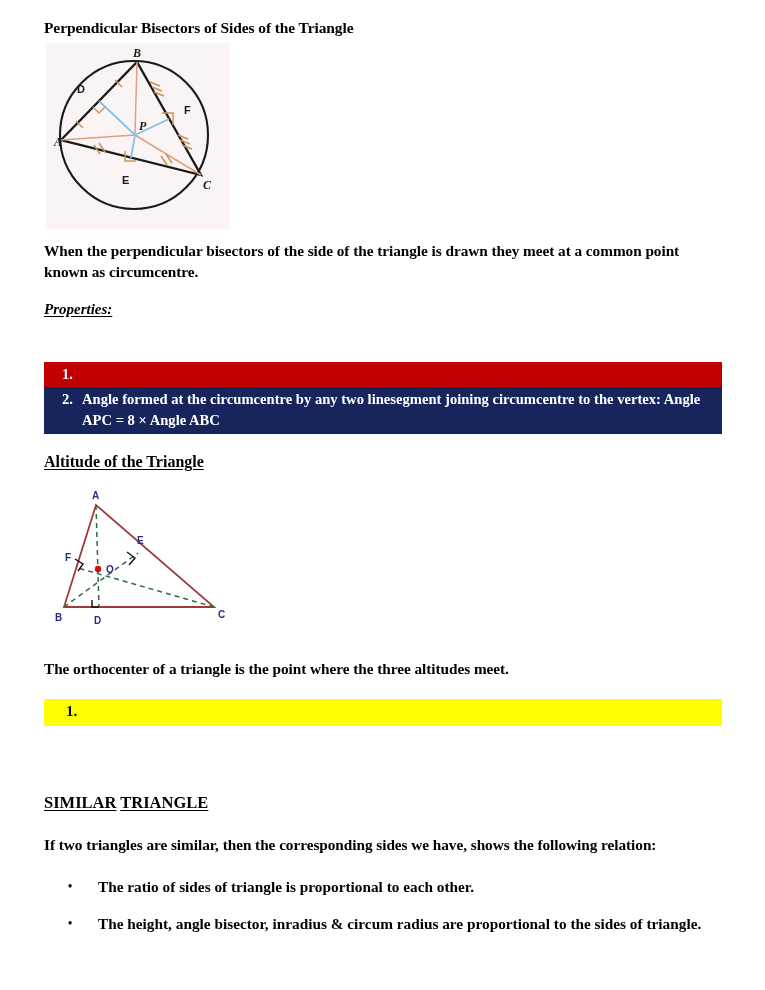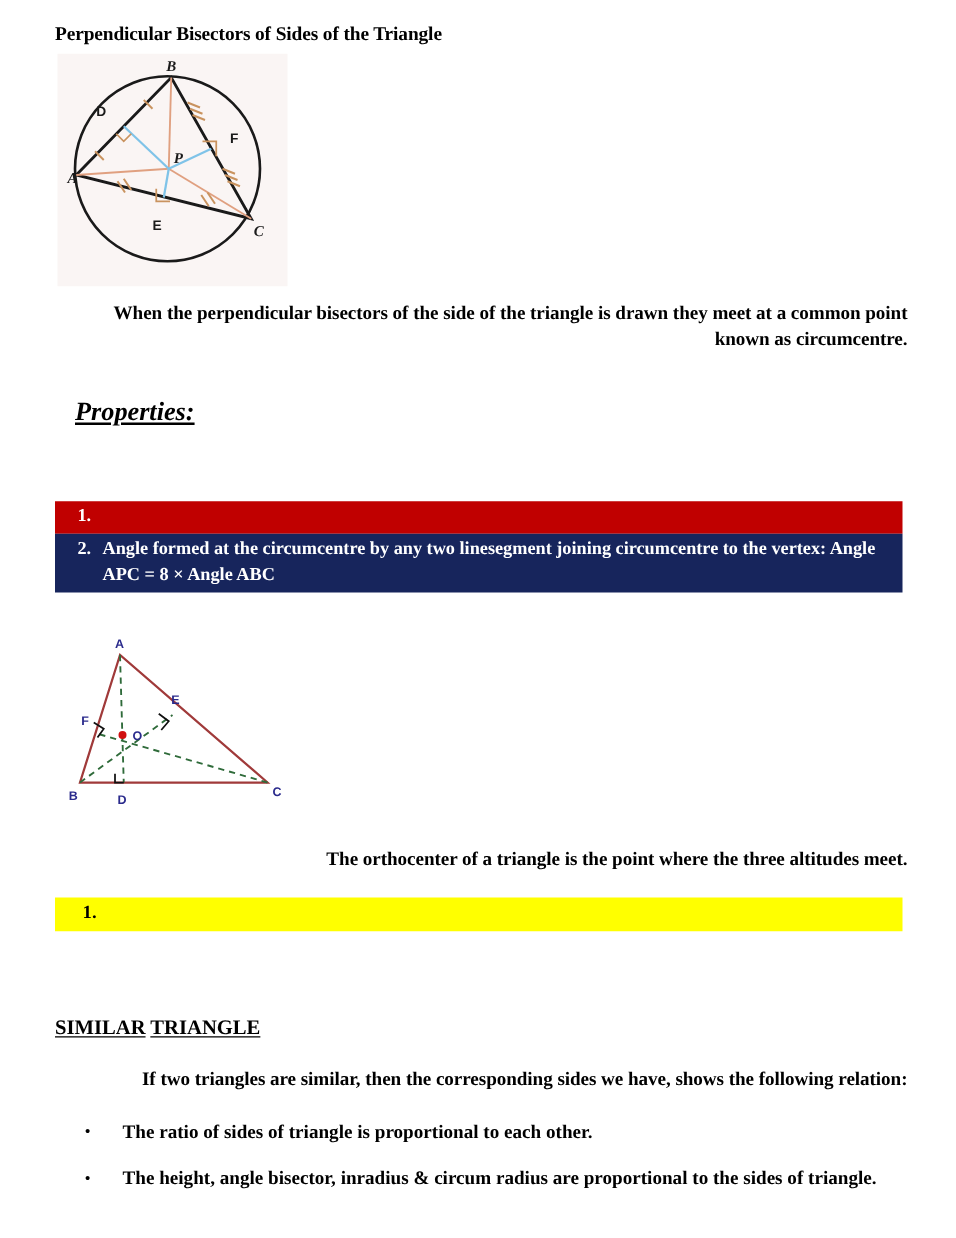--- a/index.html
+++ b/index.html
@@ -39,35 +39,34 @@
   }
   .h-underline {
     font-size: 16px;
     font-weight: bold;
     text-decoration: underline;
     text-underline-offset: 2px;
     margin: 0;
     line-height: 1.3;
   }
   .h-italic-underline {
-    font-size: 21px;
+    font-size: 15px;
     font-weight: bold;
     font-style: italic;
     text-decoration: underline;
     text-underline-offset: 2px;
-    margin: 16px;
+    margin: 0;
     line-height: 1.3;
   }
   .para {
     font-size: 15.3px;
     font-weight: bold;
     line-height: 1.33;
     margin: 0;
     letter-spacing: -0.05px;
-    text-align: right;
   }
   .sim-head {
     font-size: 16.5px;
     font-weight: bold;
     margin: 0;
     line-height: 1.3;
   }
   .sim-head span {
     text-decoration: underline;
     text-underline-offset: 2px;
@@ -243,20 +242,21 @@
         <span class="num">1.</span>
       </li>
       <li class="box-item box-navy">
         <span class="num">2.</span>
         <span class="txt">Angle formed at the circumcentre by any two linesegment joining circumcentre to the vertex: Angle APC = 8 × Angle ABC</span>
       </li>
     </ul>
 
     <div class="sp-18"></div>
 
+    <p class="h-underline">Altitude of the Triangle</p>
 
     <div class="sp-14"></div>
 
     <div class="fig2-wrap">
       <svg width="186" height="142" viewBox="0 0 186 142">
 
         <polygon points="42,18 10,120 160,120" fill="none" stroke="#a03a3a" stroke-width="1.8"></polygon>
 
         <line x1="42" y1="18" x2="45" y2="120" stroke="#2f6b3a" stroke-width="1.5" stroke-dasharray="5,4"></line>
         <line x1="10" y1="120" x2="84" y2="66" stroke="#2f6b3a" stroke-width="1.5" stroke-dasharray="5,4"></line>

